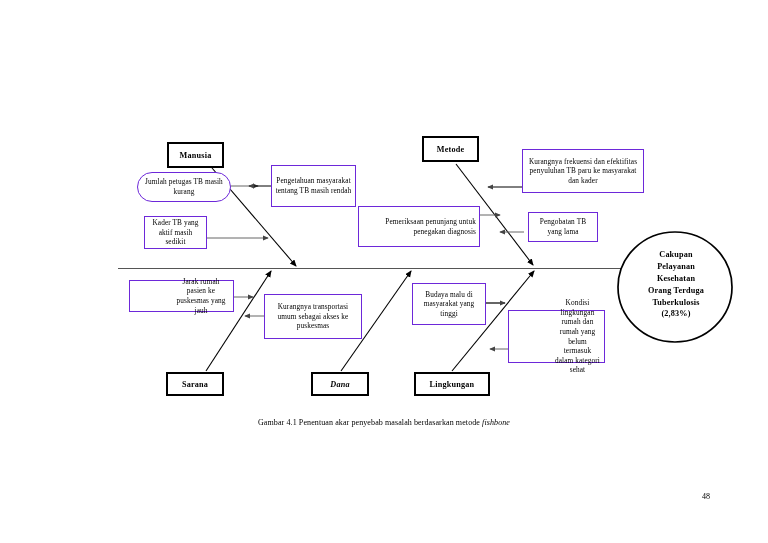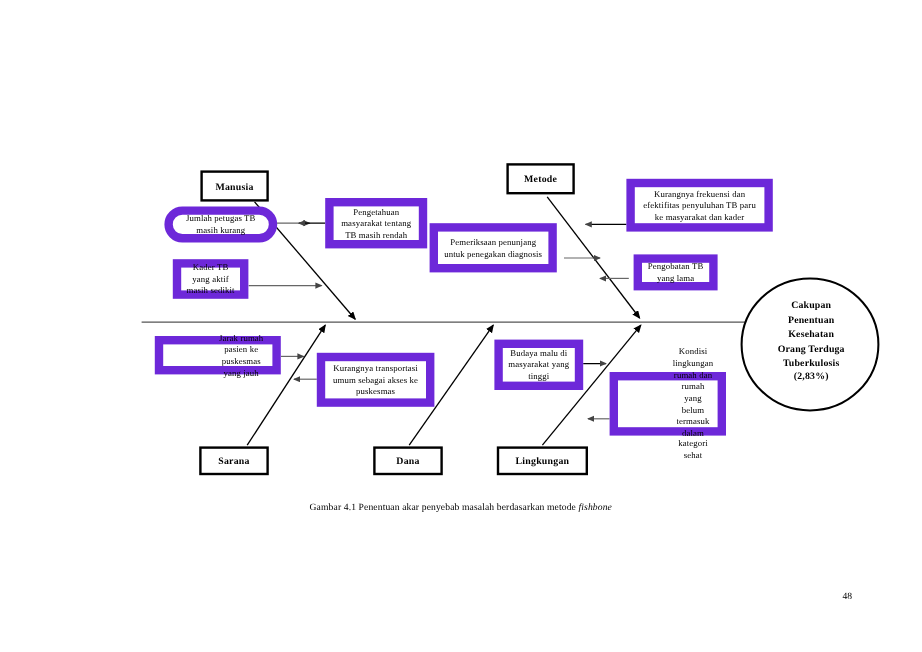--- a/index.html
+++ b/index.html
@@ -27,21 +27,21 @@
   #bones {
     position: absolute;
     left: 0; top: 0;
     width: 768px;
     height: 543px;
   }
 
   .nodebox {
     position: absolute;
     box-sizing: border-box;
-    border: 7px solid #6d28d9;
+    border: 1px solid #6d28d9;
     background: #ffffff;
     text-align: center;
     font-size: 7.3px;
     line-height: 1.32;
     display: flex;
     align-items: center;
     justify-content: center;
     padding: 2px 3px;
     letter-spacing: 0.1px;
   }
@@ -134,21 +134,21 @@
   </div>
 
   <div class="catbox" style="left:422px; top:136px; width:57px; height:26px;">
     <span>Metode</span>
   </div>
 
   <div class="catbox" style="left:166px; top:372px; width:58px; height:24px;">
     <span>Sarana</span>
   </div>
 
-  <div class="catbox" style="left:311px; top:372px; width:58px; height:24px;">
+  <div class="catbox" style="left:311px; top:372px; width:58px; height:24px;font-style:italic;">
     <span>Dana</span>
   </div>
 
   <div class="catbox" style="left:414px; top:372px; width:76px; height:24px;">
     <span>Lingkungan</span>
   </div>
 
   <div class="nodebox" style="left:137px; top:172px; width:94px; height:30px;border-radius:15px;">
     <span>Jumlah petugas TB masih kurang</span>
   </div>
@@ -158,21 +158,21 @@
   </div>
 
   <div class="nodebox" style="left:144px; top:216px; width:63px; height:33px;">
     <span>Kader TB yang aktif masih sedikit</span>
   </div>
 
   <div class="nodebox" style="left:522px; top:149px; width:122px; height:44px;">
     <span>Kurangnya frekuensi dan efektifitas penyuluhan TB paru ke masyarakat dan kader</span>
   </div>
 
-  <div class="nodebox" style="left:358px; top:186px; width:106px; height:41px;">
+  <div class="nodebox" style="left:358px; top:206px; width:122px; height:41px;text-align:right;">
     <span>Pemeriksaan penunjang untuk penegakan diagnosis</span>
   </div>
 
   <div class="nodebox" style="left:528px; top:212px; width:70px; height:30px;">
     <span>Pengobatan TB yang lama</span>
   </div>
 
   <div class="nodebox" style="left:129px; top:280px; width:105px; height:32px;padding-left:42px;">
     <span>Jarak rumah pasien ke puskesmas yang jauh</span>
   </div>
@@ -184,21 +184,21 @@
   <div class="nodebox" style="left:412px; top:283px; width:74px; height:42px;">
     <span>Budaya malu di masyarakat yang tinggi</span>
   </div>
 
   <div class="nodebox" style="left:508px; top:310px; width:97px; height:53px;padding-left:45px;">
     <span>Kondisi lingkungan rumah dan rumah yang belum termasuk dalam kategori sehat</span>
   </div>
 
   <div class="headtext" style="left:630px; top:249px; width:92px;">
     <div>Cakupan</div>
-    <div>Penentuan</div>
+    <div>Pelayanan</div>
     <div>Kesehatan</div>
     <div>Orang Terduga</div>
     <div>Tuberkulosis</div>
     <div>(2,83%)</div>
   </div>
 
   <div id="caption">
     <span>Gambar 4.1 Penentuan akar penyebab masalah berdasarkan metode </span><span class="ital">fishbone</span>
   </div>
 

